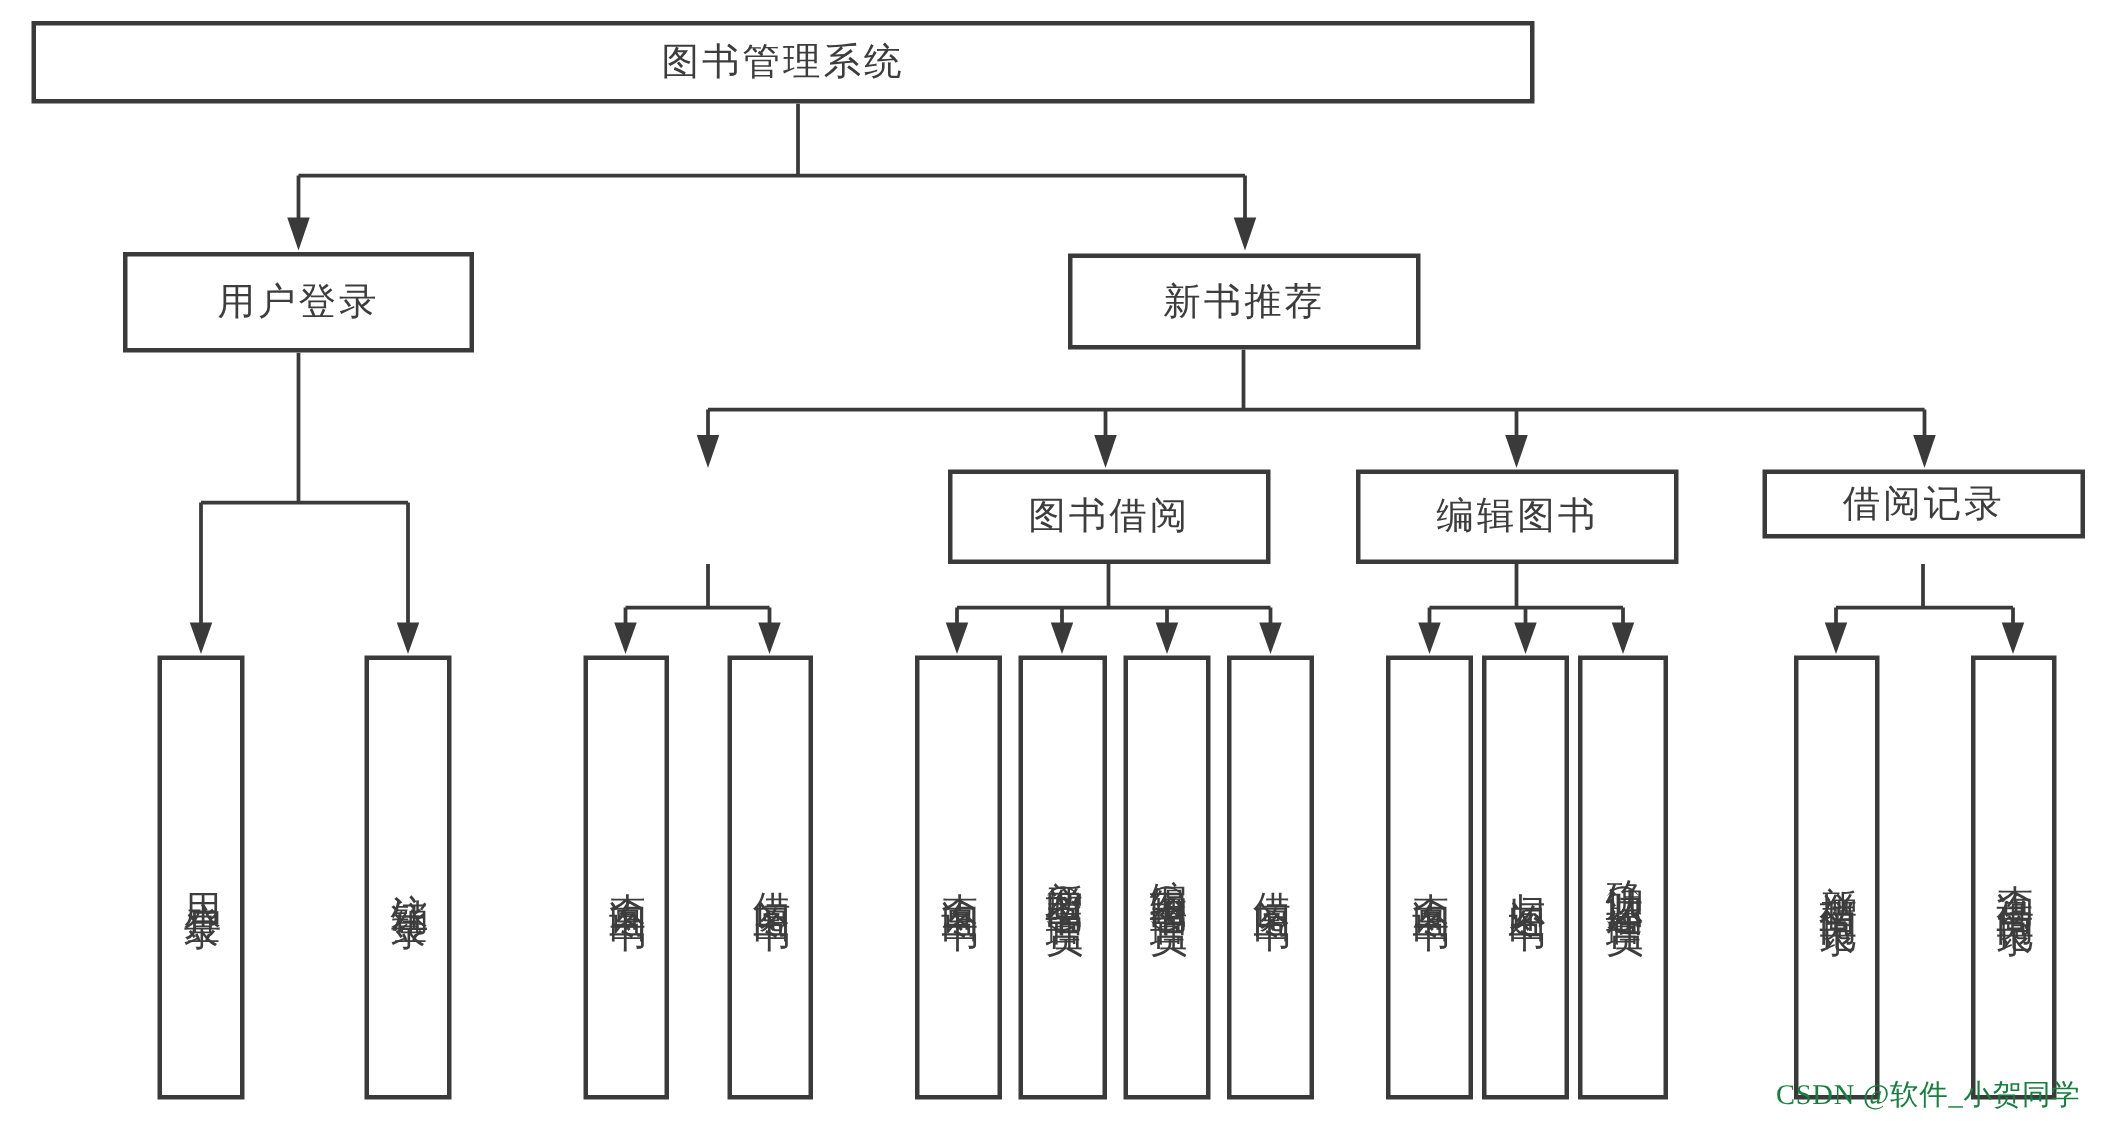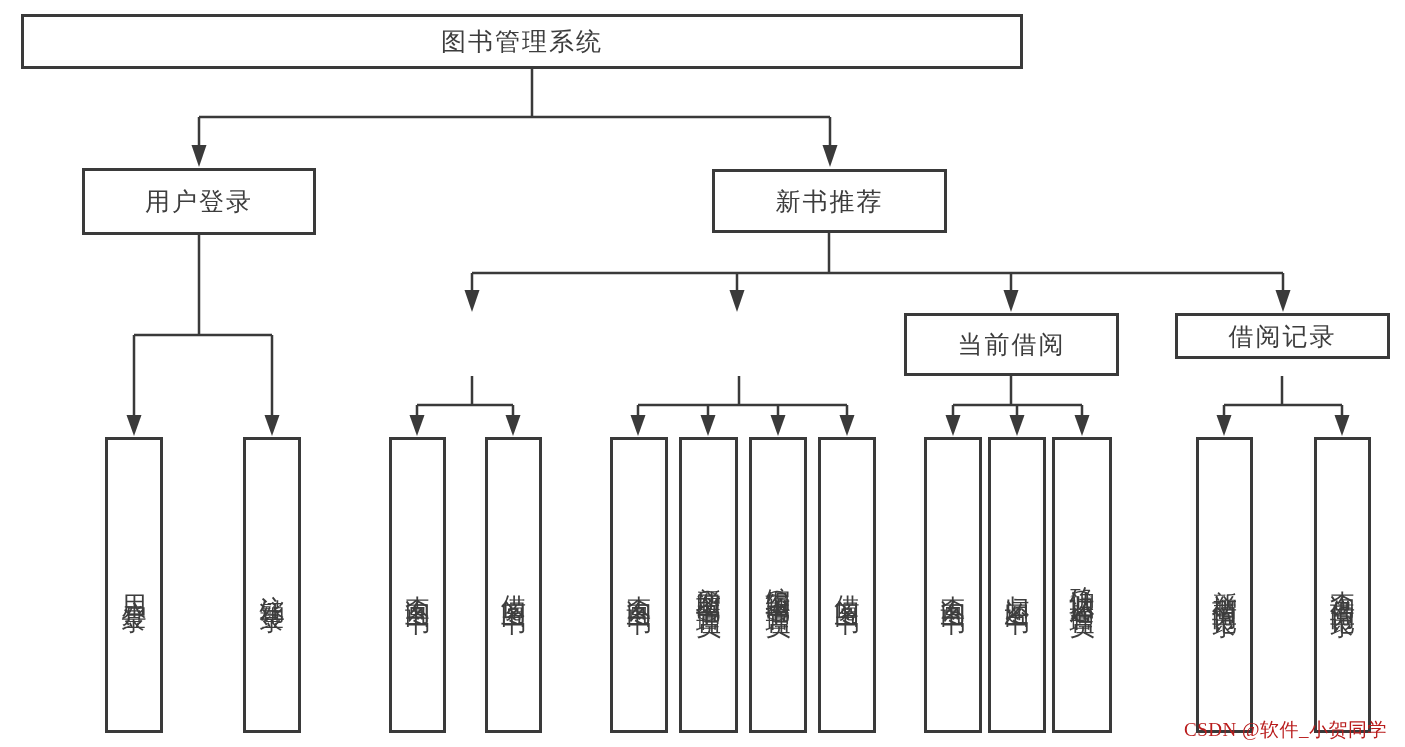--- a/index.html
+++ b/index.html
@@ -66,21 +66,21 @@
   #leaf-11 { left: 1196px; width: 57px; }
   #leaf-12 { left: 1314px; width: 57px; }
   
   .leaf.long .vtext { letter-spacing: 4px; }
   
   #watermark {
     position: absolute;
     left: 1184px;
     top: 717px;
     font-size: 19px;
-    color: #b91c1c;
+    color: #15803d;
     letter-spacing: 0.5px;
     white-space: nowrap;
   }
 </style>
 </head>
 <body>
 
 <div id="stage">
 
   <svg id="connectors" viewBox="0 0 1405 747" xmlns="http://www.w3.org/2000/svg" aria-hidden="true">
@@ -127,22 +127,25 @@
     <span>图书管理系统</span>
   </div>
 
   <div class="node" id="node-user-login">
     <span>用户登录</span>
   </div>
   <div class="node" id="node-book-mgmt">
     <span>新书推荐</span>
   </div>
 
+  <div class="node" id="node-book-borrow">
+    <span>图书借阅</span>
+  </div>
   <div class="node" id="node-current-borrow">
-    <span>当前借阅</span>
+    <span>编辑图书</span>
   </div>
   <div class="node" id="node-borrow-record">
     <span>借阅记录</span>
   </div>
 
   <div class="node leaf" id="leaf-0">
     <span class="vtext">用户登录</span>
   </div>
   <div class="node leaf" id="leaf-1">
     <span class="vtext">注销登录</span>

